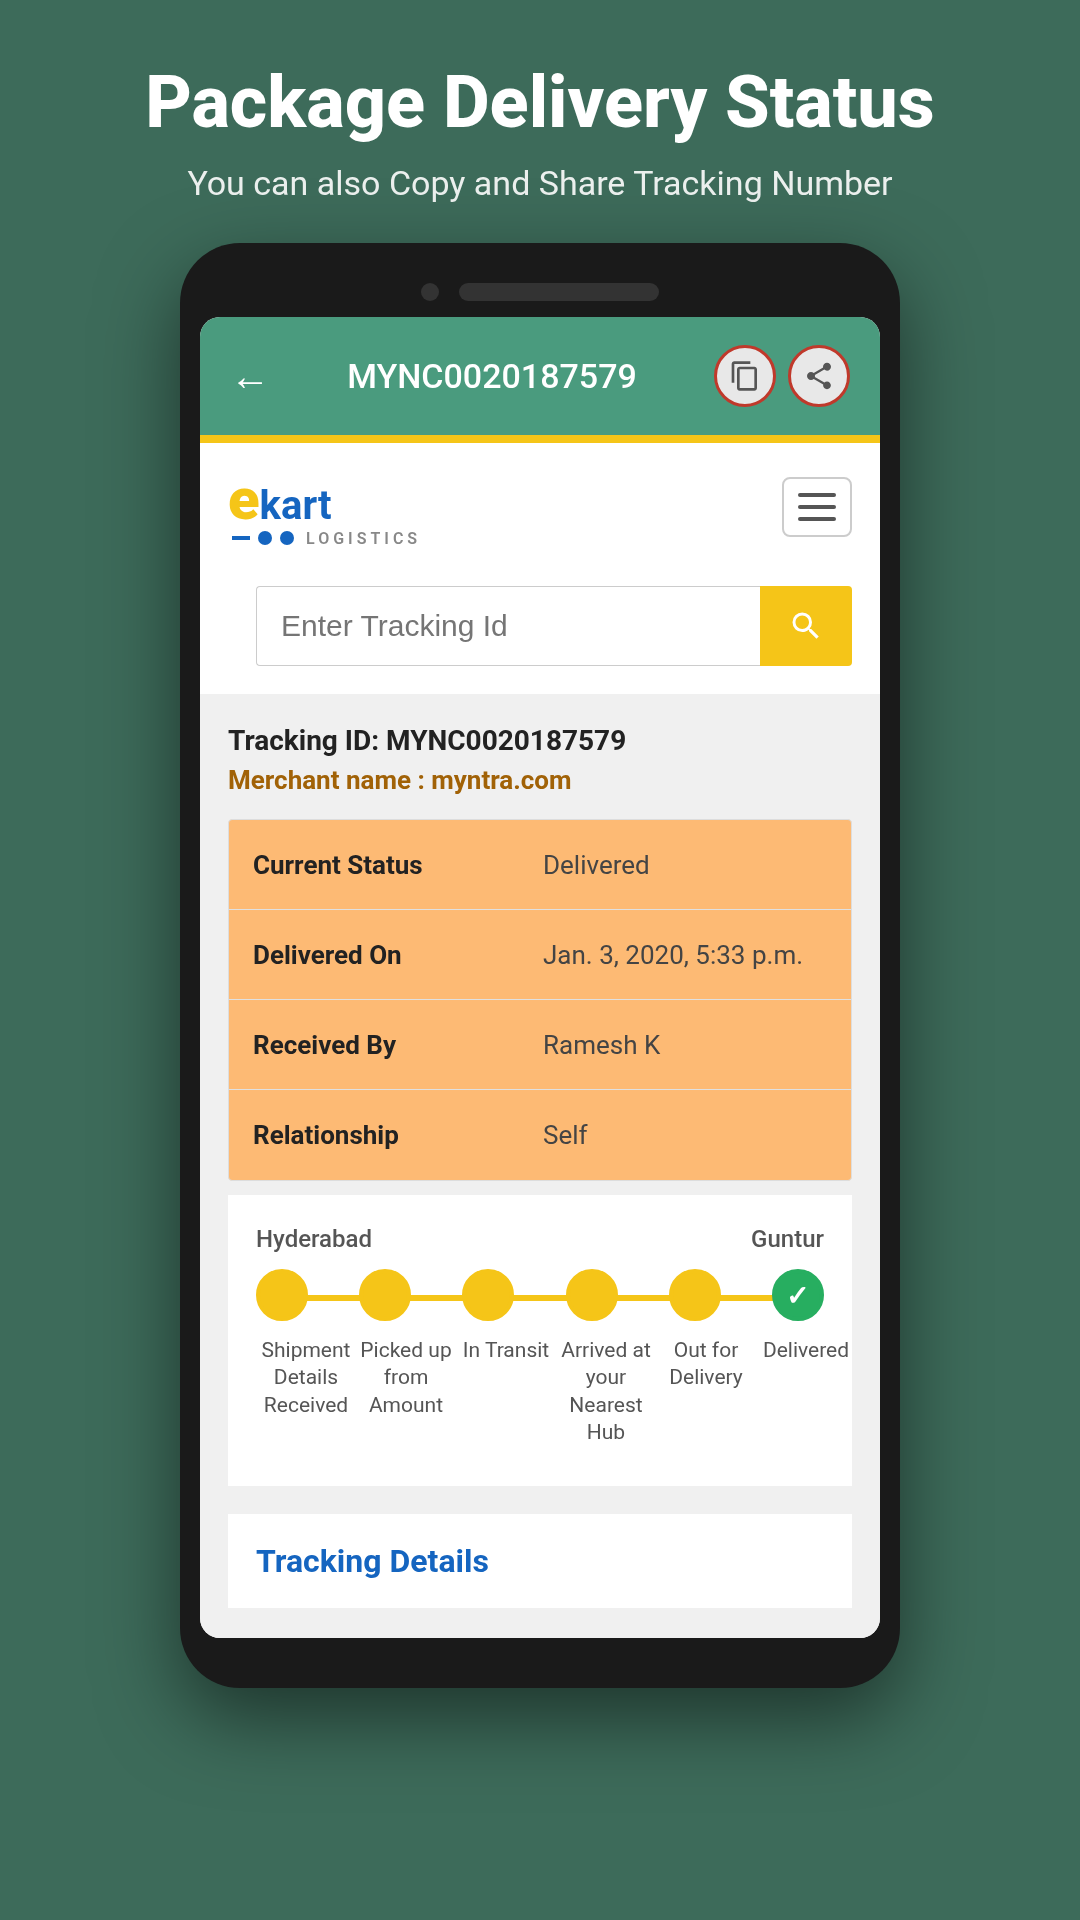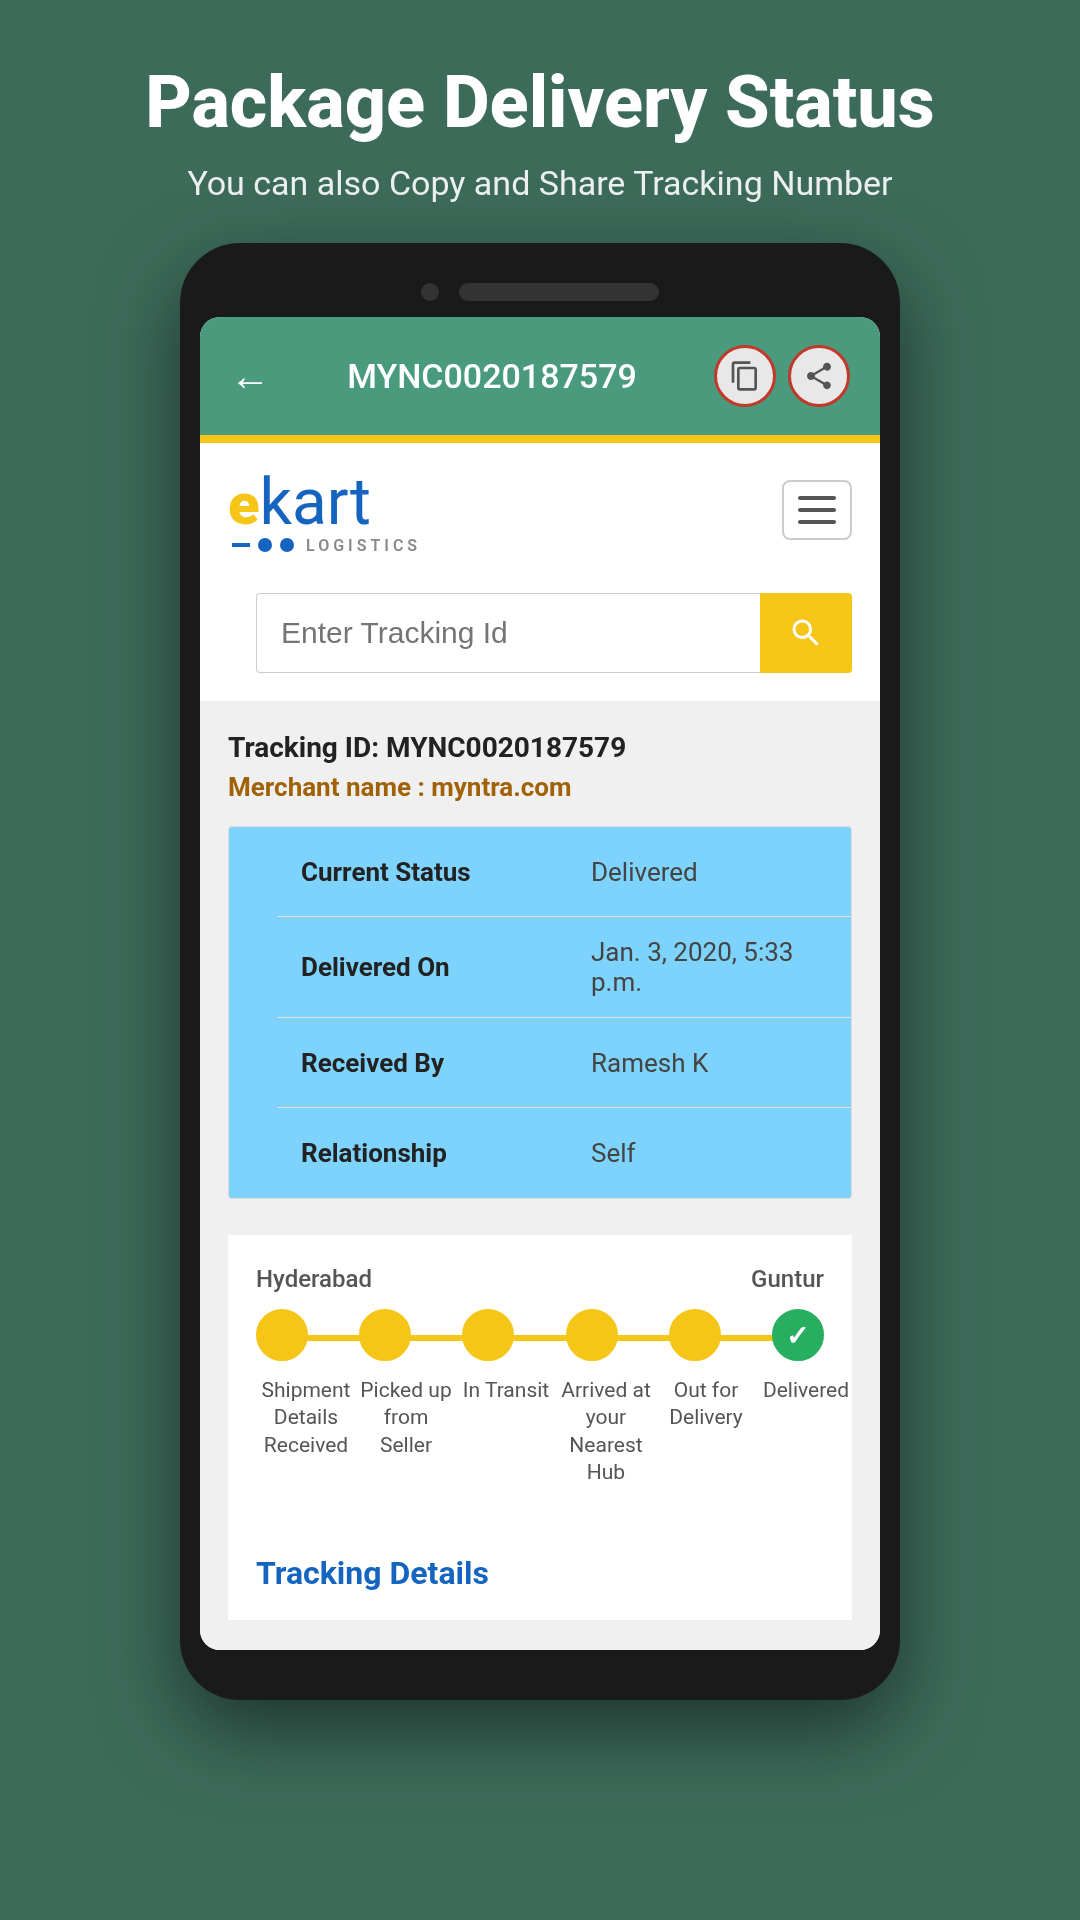--- a/index.html
+++ b/index.html
@@ -199,27 +199,26 @@
     }
     .merchant-text {
       font-size: 26px;
       color: #a16207;
       margin-bottom: 24px;
       font-weight: 700;
     }
 
     
     .status-table {
-      background: #7dd3fc;
+      background: #fdba74;
       border: 1px solid #ddd;
       border-radius: 4px;
       width: 100%;
       overflow: hidden;
-      margin-bottom: 36px;
-      padding-left: 48px;
+      margin-bottom: 14px;
     }
     .table-row {
       display: flex;
       align-items: center;
       border-bottom: 1px solid #e0e0e0;
       min-height: 90px;
     }
     .table-row:last-child {
       border-bottom: none;
     }
@@ -235,20 +234,21 @@
       font-size: 26px;
       color: #444;
       padding: 20px 24px;
       flex: 1;
     }
 
     
     .progress-section {
       background: white;
       padding: 30px 28px 40px;
+      margin-bottom: 28px;
     }
     .progress-cities {
       display: flex;
       justify-content: space-between;
       margin-bottom: 16px;
     }
     .city-label {
       font-size: 24px;
       color: #555;
       font-weight: 500;
@@ -353,21 +353,21 @@
         </div>
       </div>
     </div>
 
     <div class="yellow-bar"></div>
 
     <div class="ekart-header">
       <div class="ekart-logo">
         <div style="display:flex; align-items:baseline;">
           <span style="font-size:58px; font-weight:900; color:#f5c518;">e</span>
-          <span style="font-size:64px; font-weight:400; color:#1565c0;text-align:right;">kart</span>
+          <span style="font-size:40px; font-weight:700; color:#1565c0;text-align:right;">kart</span>
         </div>
         <div style="display:flex; align-items:center; gap:8px; margin-top:-6px; margin-left:4px;">
           <div style="width:18px;height:4px;background:#1565c0;"></div>
           <div class="wheel"></div>
           <div class="wheel"></div>
           <span class="ekart-sub">LOGISTICS</span>
         </div>
       </div>
       <div class="hamburger-btn">
         <div class="hamburger-line"></div>
@@ -422,21 +422,21 @@
             <div class="progress-dot"></div>
             <div class="progress-dot"></div>
             <div class="progress-dot"></div>
             <div class="progress-dot"></div>
             <div class="progress-dot completed-check">✓</div>
           </div>
         </div>
 
         <div class="progress-labels-row">
           <div class="progress-label">Shipment Details Received</div>
-          <div class="progress-label">Picked up from Seller</div>
+          <div class="progress-label">Picked up from Amount</div>
           <div class="progress-label">In Transit</div>
           <div class="progress-label">Arrived at your Nearest Hub</div>
           <div class="progress-label">Out for Delivery</div>
           <div class="progress-label">Delivered</div>
         </div>
       </div>
 
       <div class="tracking-details-section">
         <div class="tracking-details-title">Tracking Details</div>
       </div>

